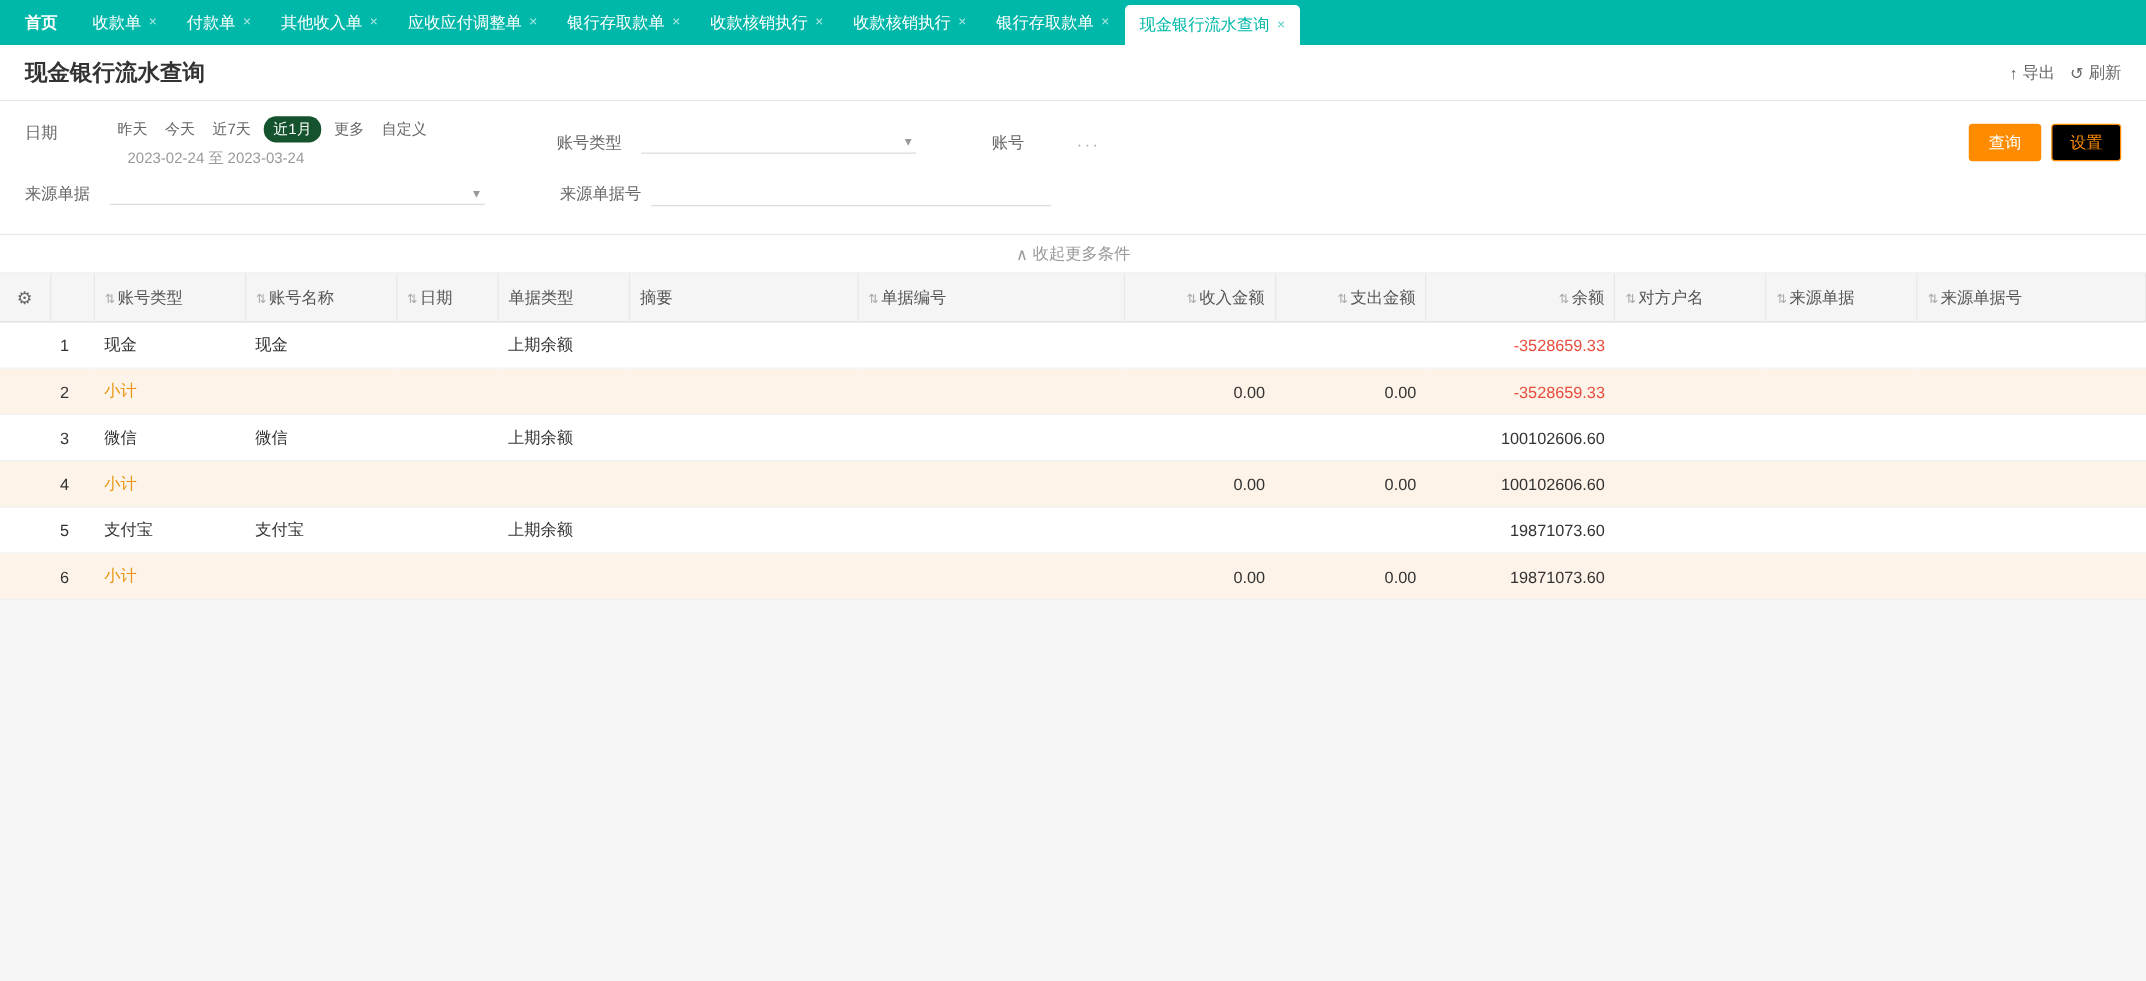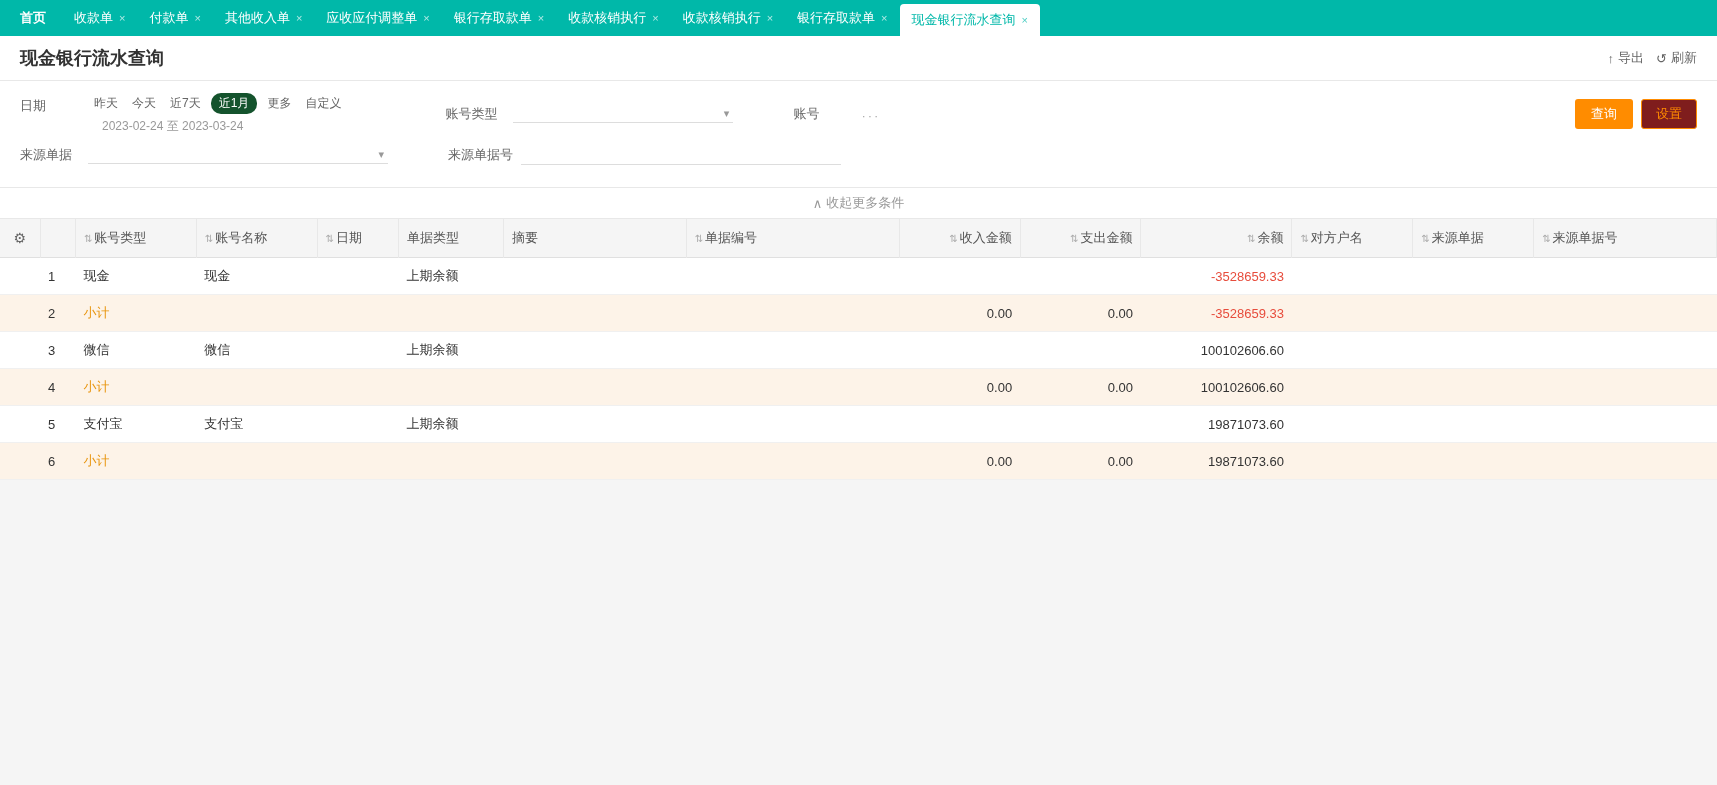--- a/index.html
+++ b/index.html
@@ -144,21 +144,21 @@
     .query-btn {
       background: #ff8c00;
       color: #fff;
       border: none;
       border-radius: 3px;
       padding: 6px 16px;
       cursor: pointer;
       font-size: 13px;
     }
     .settings-btn {
-      background: #7f1d1d;
+      background: #000000;
       color: #ff8c00;
       border: 1px solid #ff8c00;
       border-radius: 3px;
       padding: 5px 14px;
       cursor: pointer;
       font-size: 13px;
     }
 
     .right-filter-group {
       display: flex;

